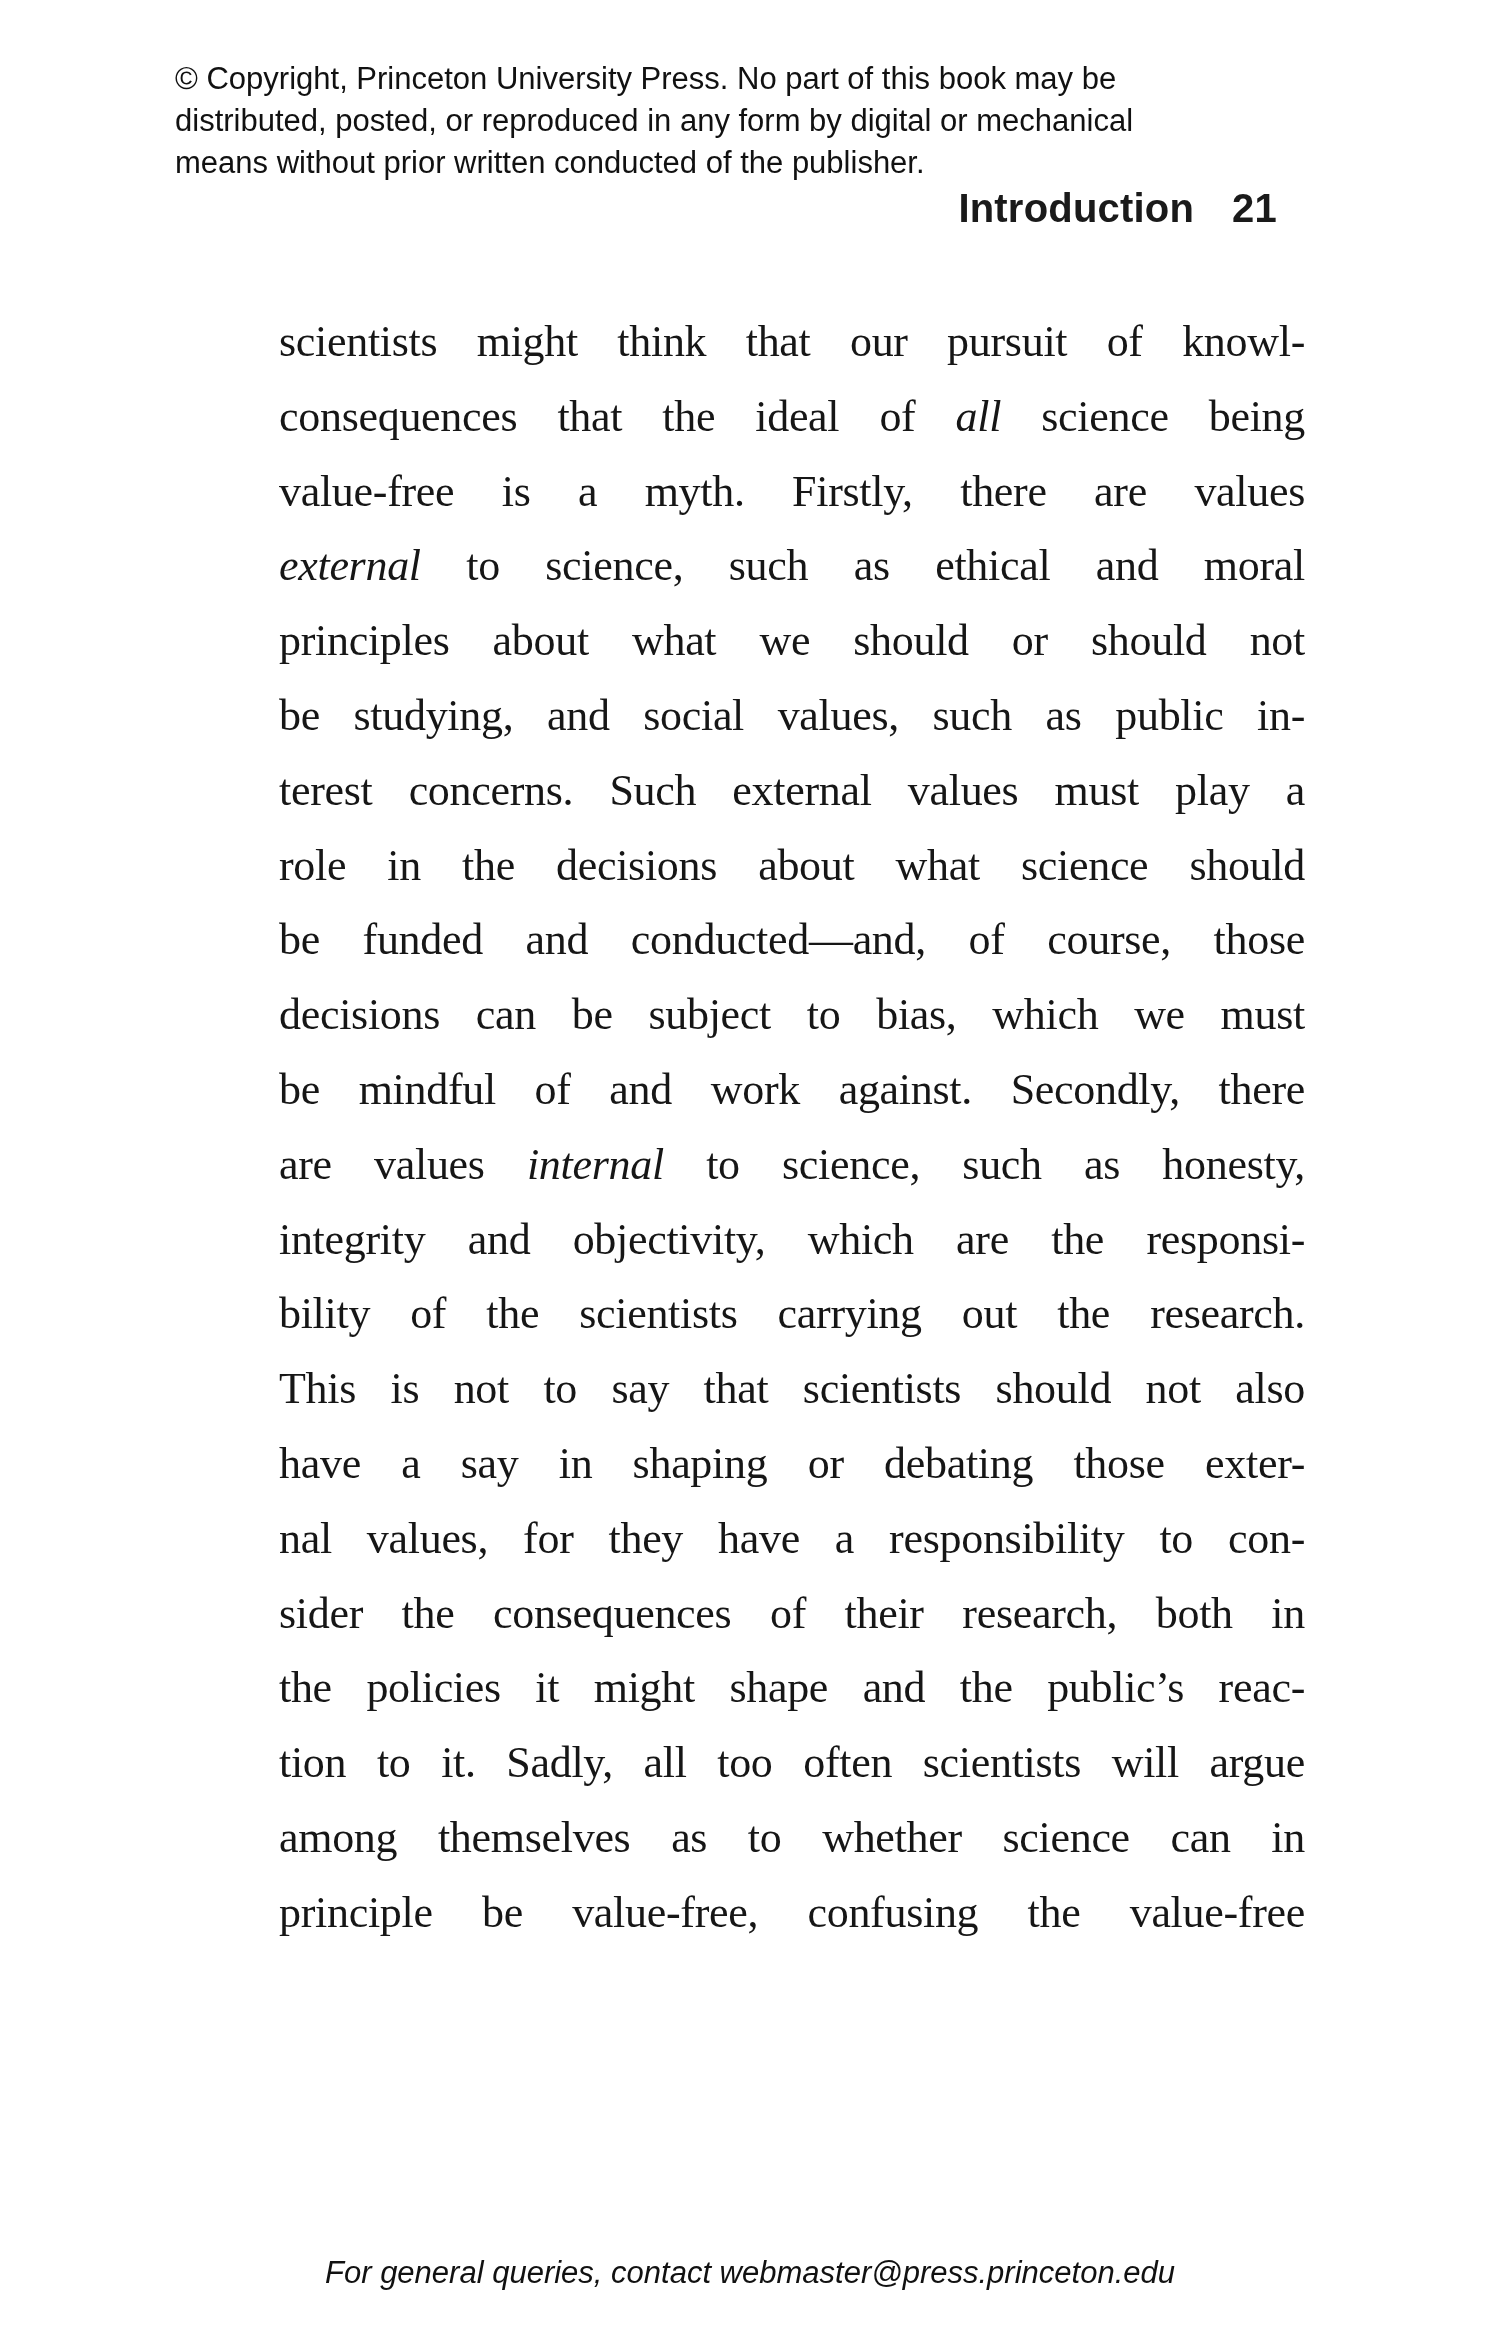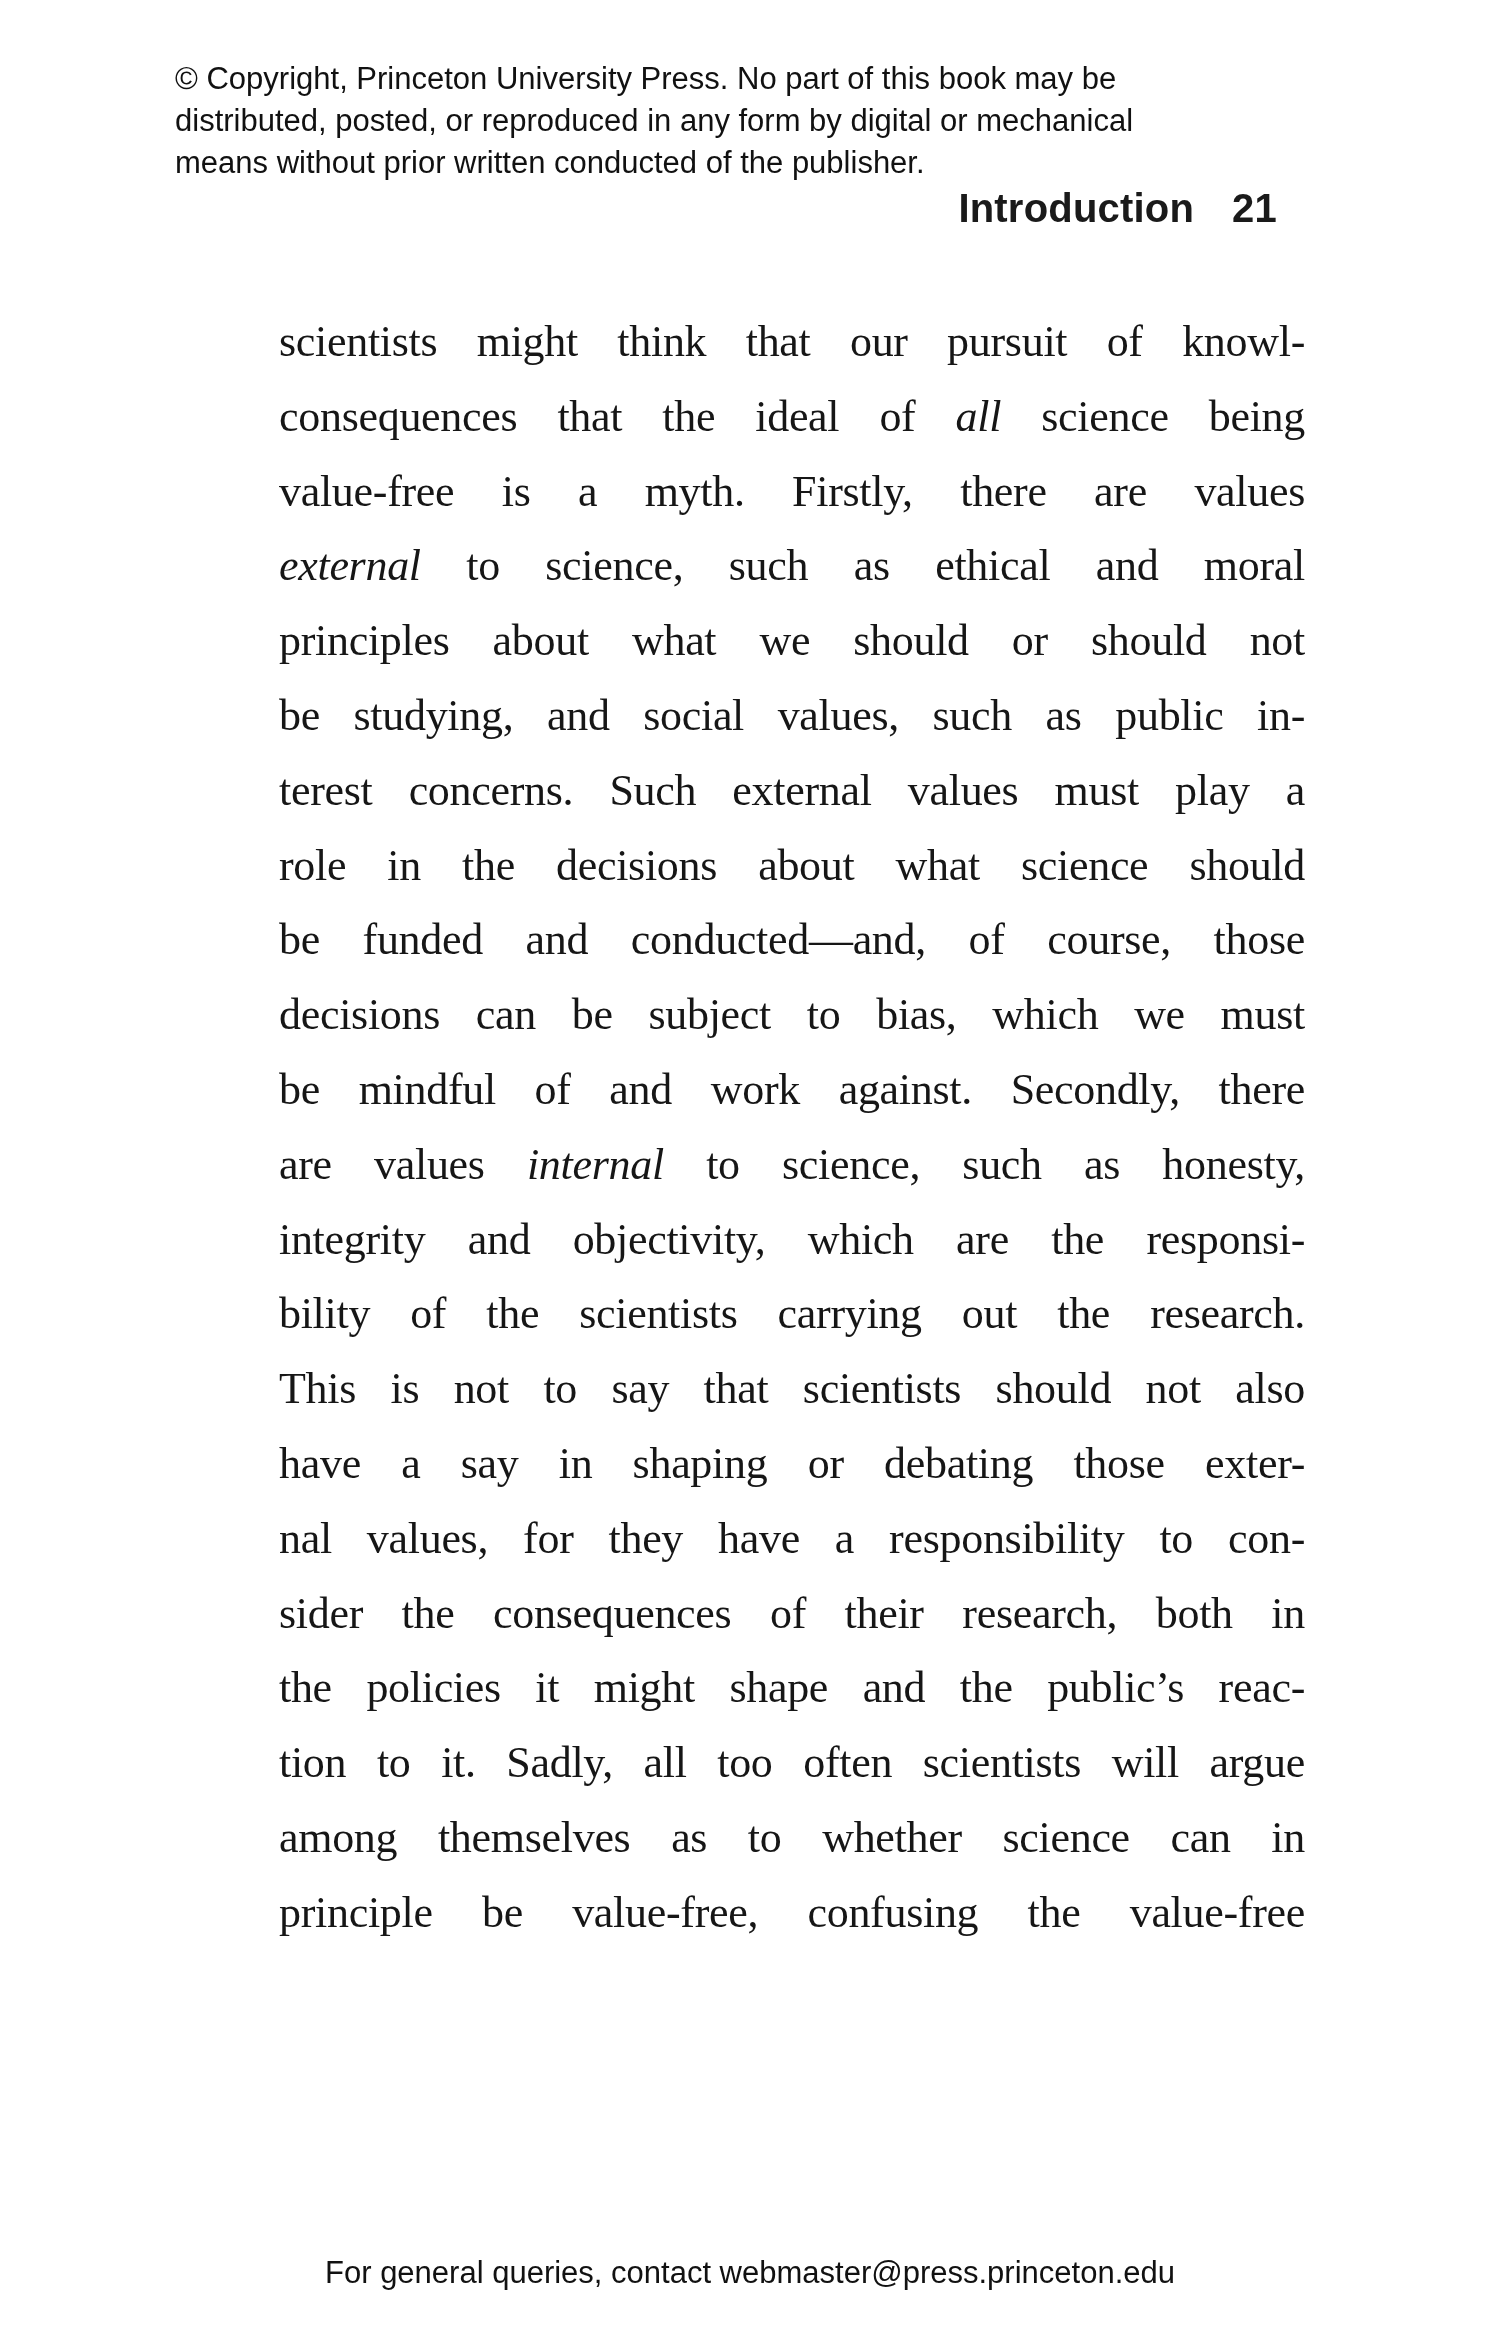--- a/index.html
+++ b/index.html
@@ -70,20 +70,21 @@
     position: absolute;
     left: 0;
     top: 2252px;
     width: 1500px;
     text-align: center;
     font-family: "Liberation Sans", sans-serif;
     font-size: 31px;
     line-height: 42px;
     color: #111111;
     white-space: nowrap;
+    font-style: italic;
   }
 </style>
 </head>
 <body>
 
 <div class="copyright">
   <span class="line">© Copyright, Princeton University Press. No part of this book may be</span>
   <span class="line">distributed, posted, or reproduced in any form by digital or mechanical</span>
   <span class="line">means without prior written conducted of the publisher.</span>
 </div>

